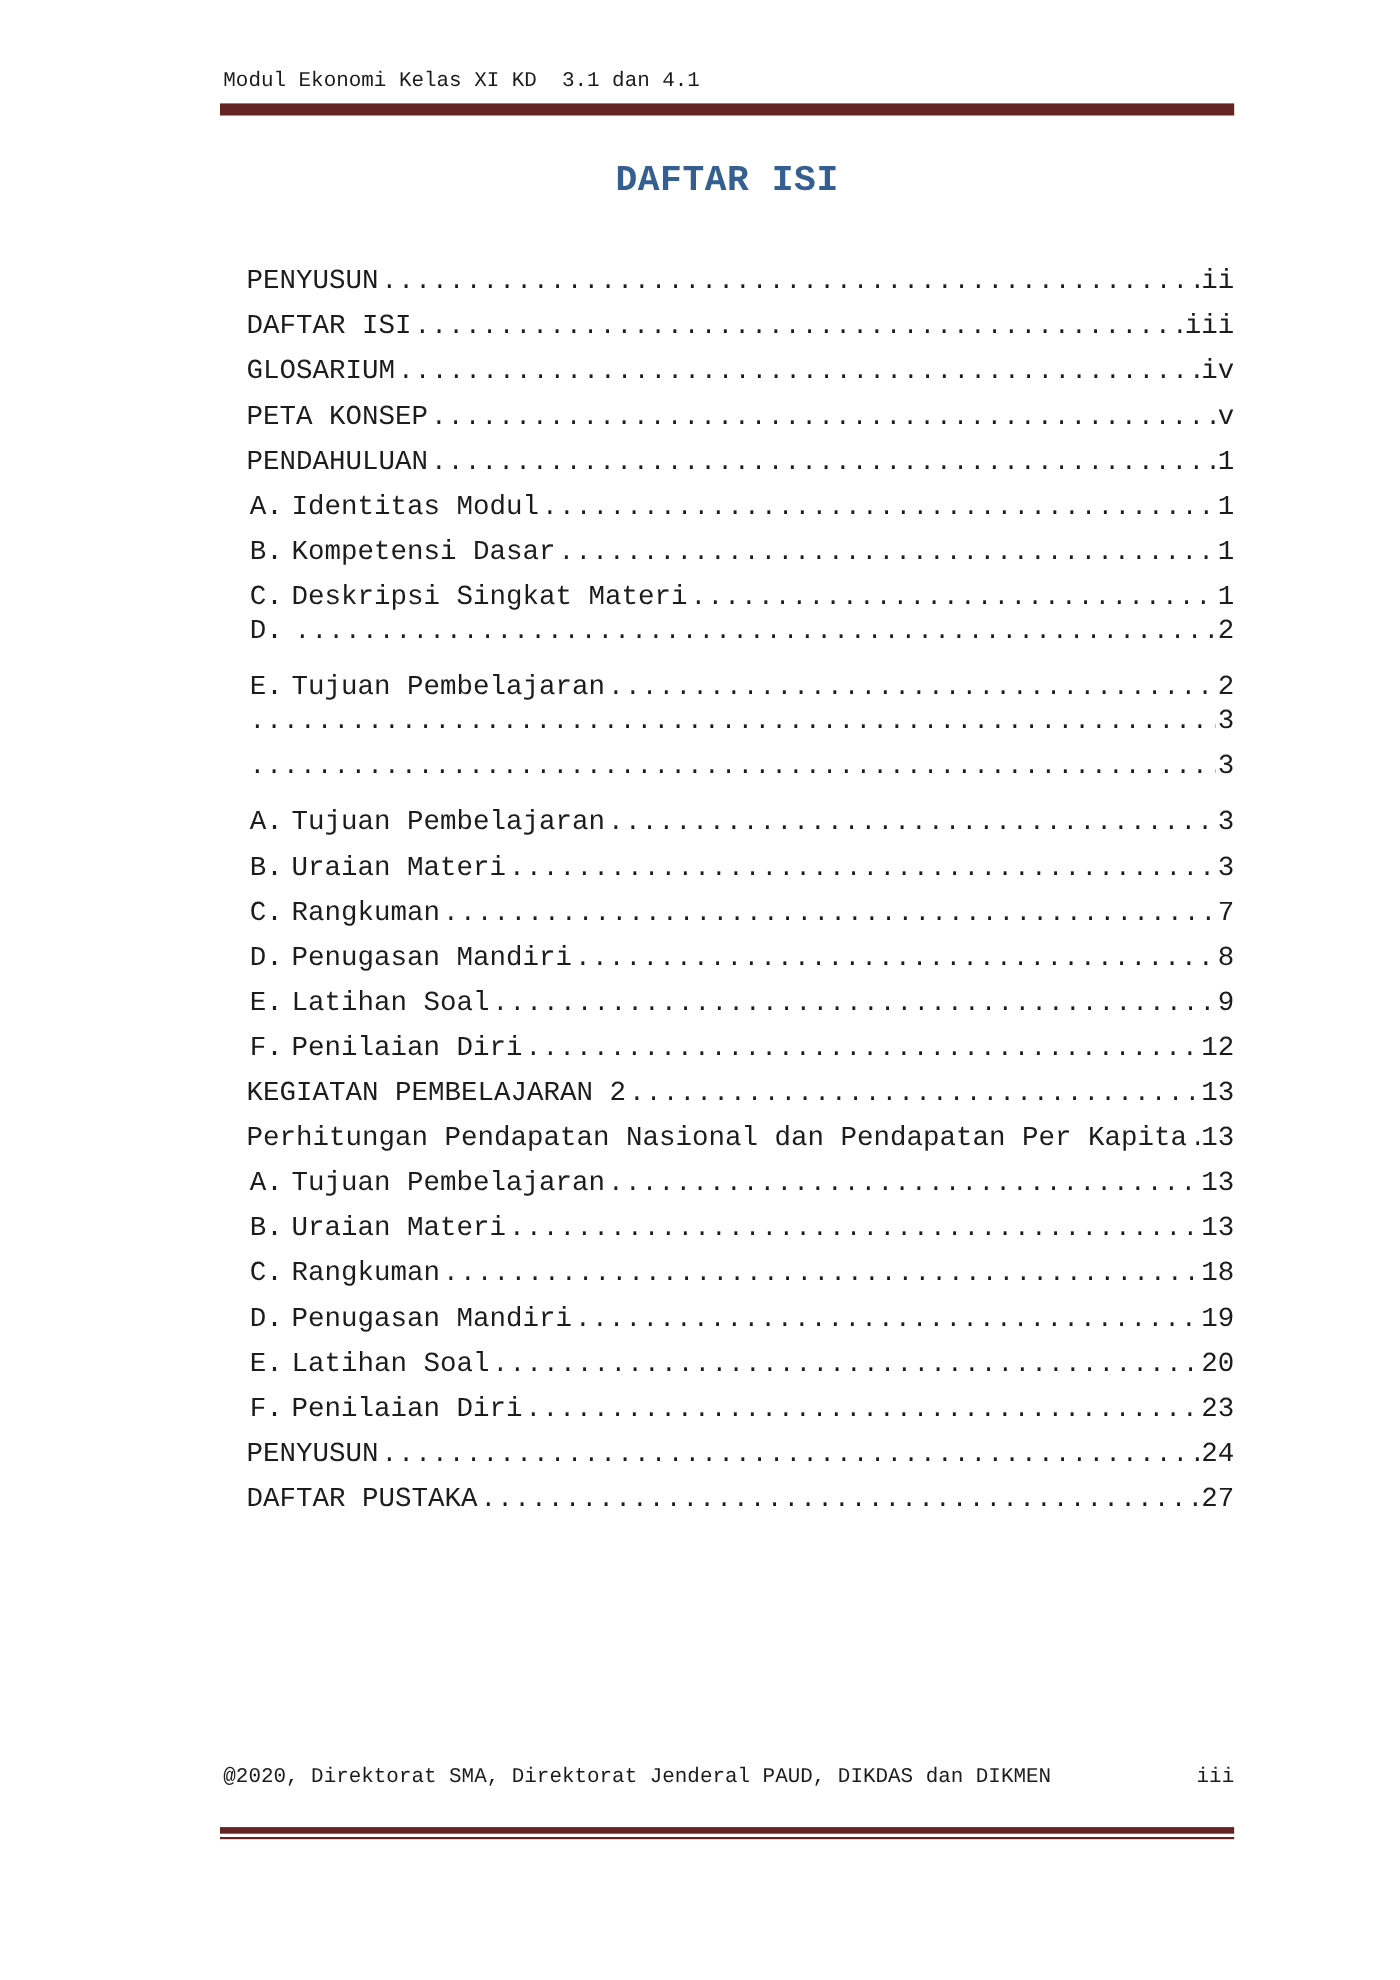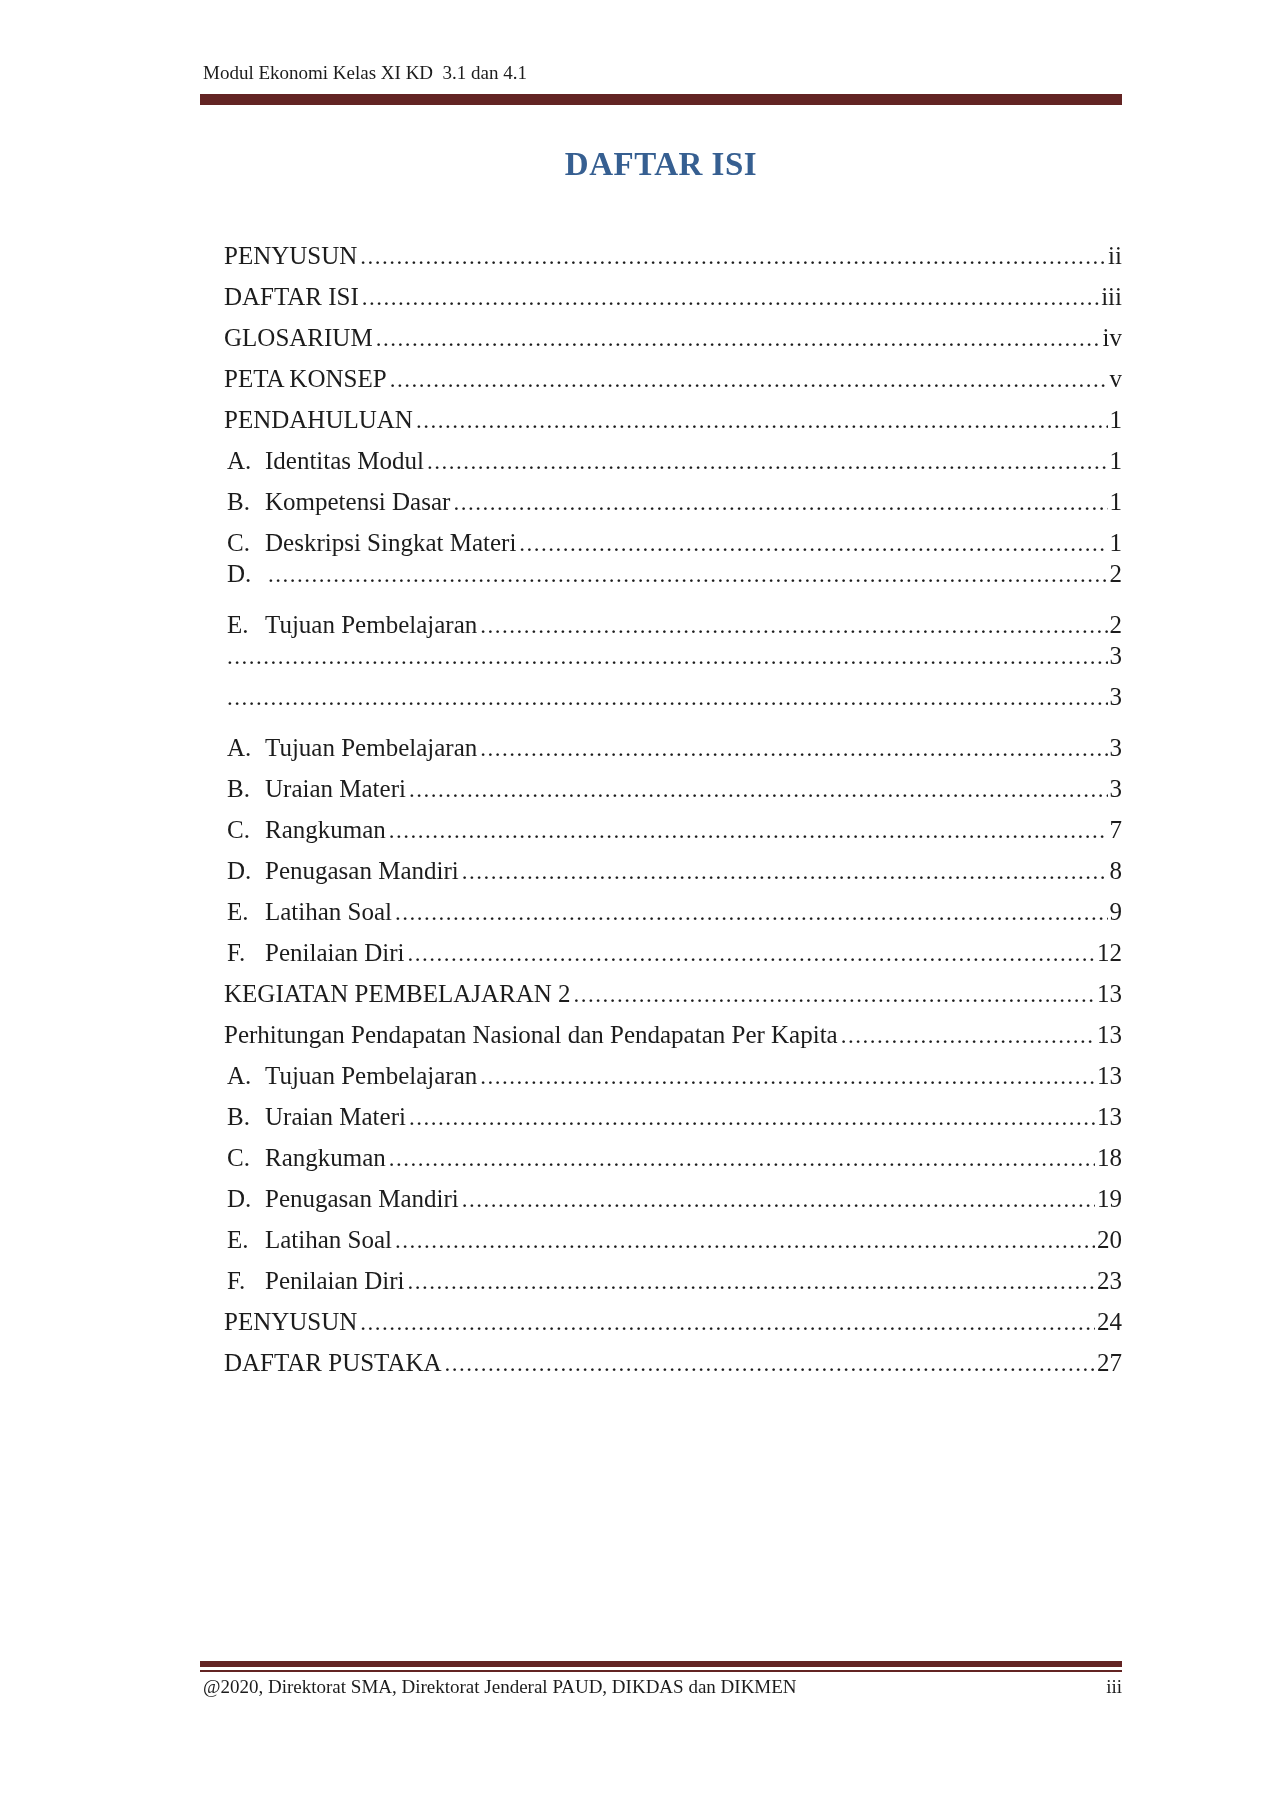--- a/index.html
+++ b/index.html
@@ -5,21 +5,21 @@
   html, body {
     margin: 0;
     padding: 0;
     background: #ffffff;
   }
   .page {
     position: relative;
     width: 1273px;
     height: 1800px;
     background: #ffffff;
-    font-family: Liberation Serif, serif;
+    font-family: Liberation Mono, monospace;
     color: #1c1c1c;
     overflow: hidden;
   }
 
   
   .header-text {
     position: absolute;
     left: 203px;
     top: 62px;
     font-size: 19px;
@@ -97,21 +97,21 @@
     position: absolute;
     left: 200px;
     top: 1670px;
     width: 922px;
     height: 2px;
     background: #632423;
   }
   .footer-row {
     position: absolute;
     left: 203px;
-    top: 1676px;
+    top: 1604px;
     width: 919px;
     display: flex;
     justify-content: space-between;
     font-size: 19px;
   }
 </style>
 </head>
 <body>
 
 <div class="page">

